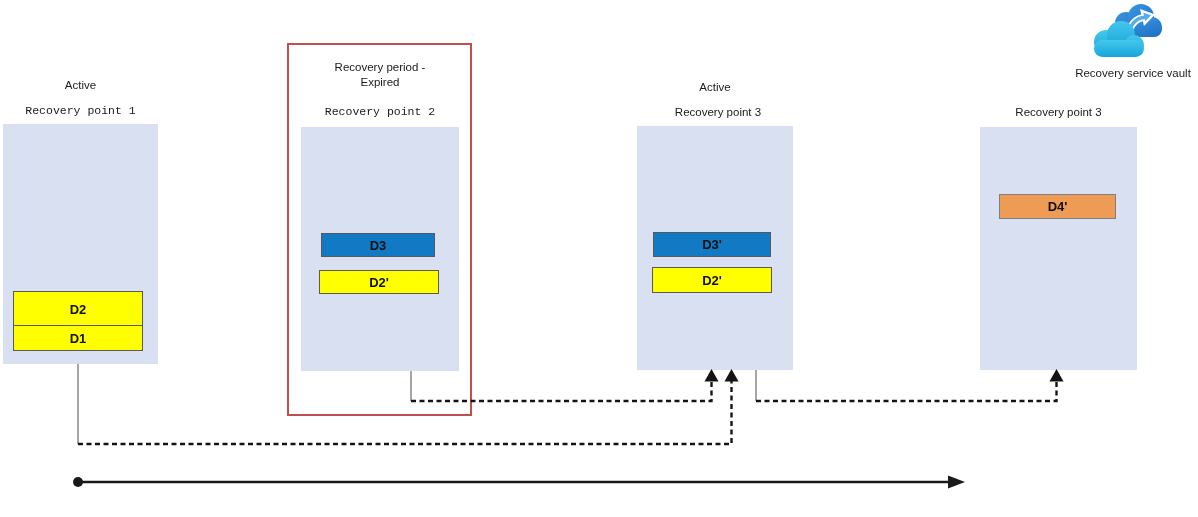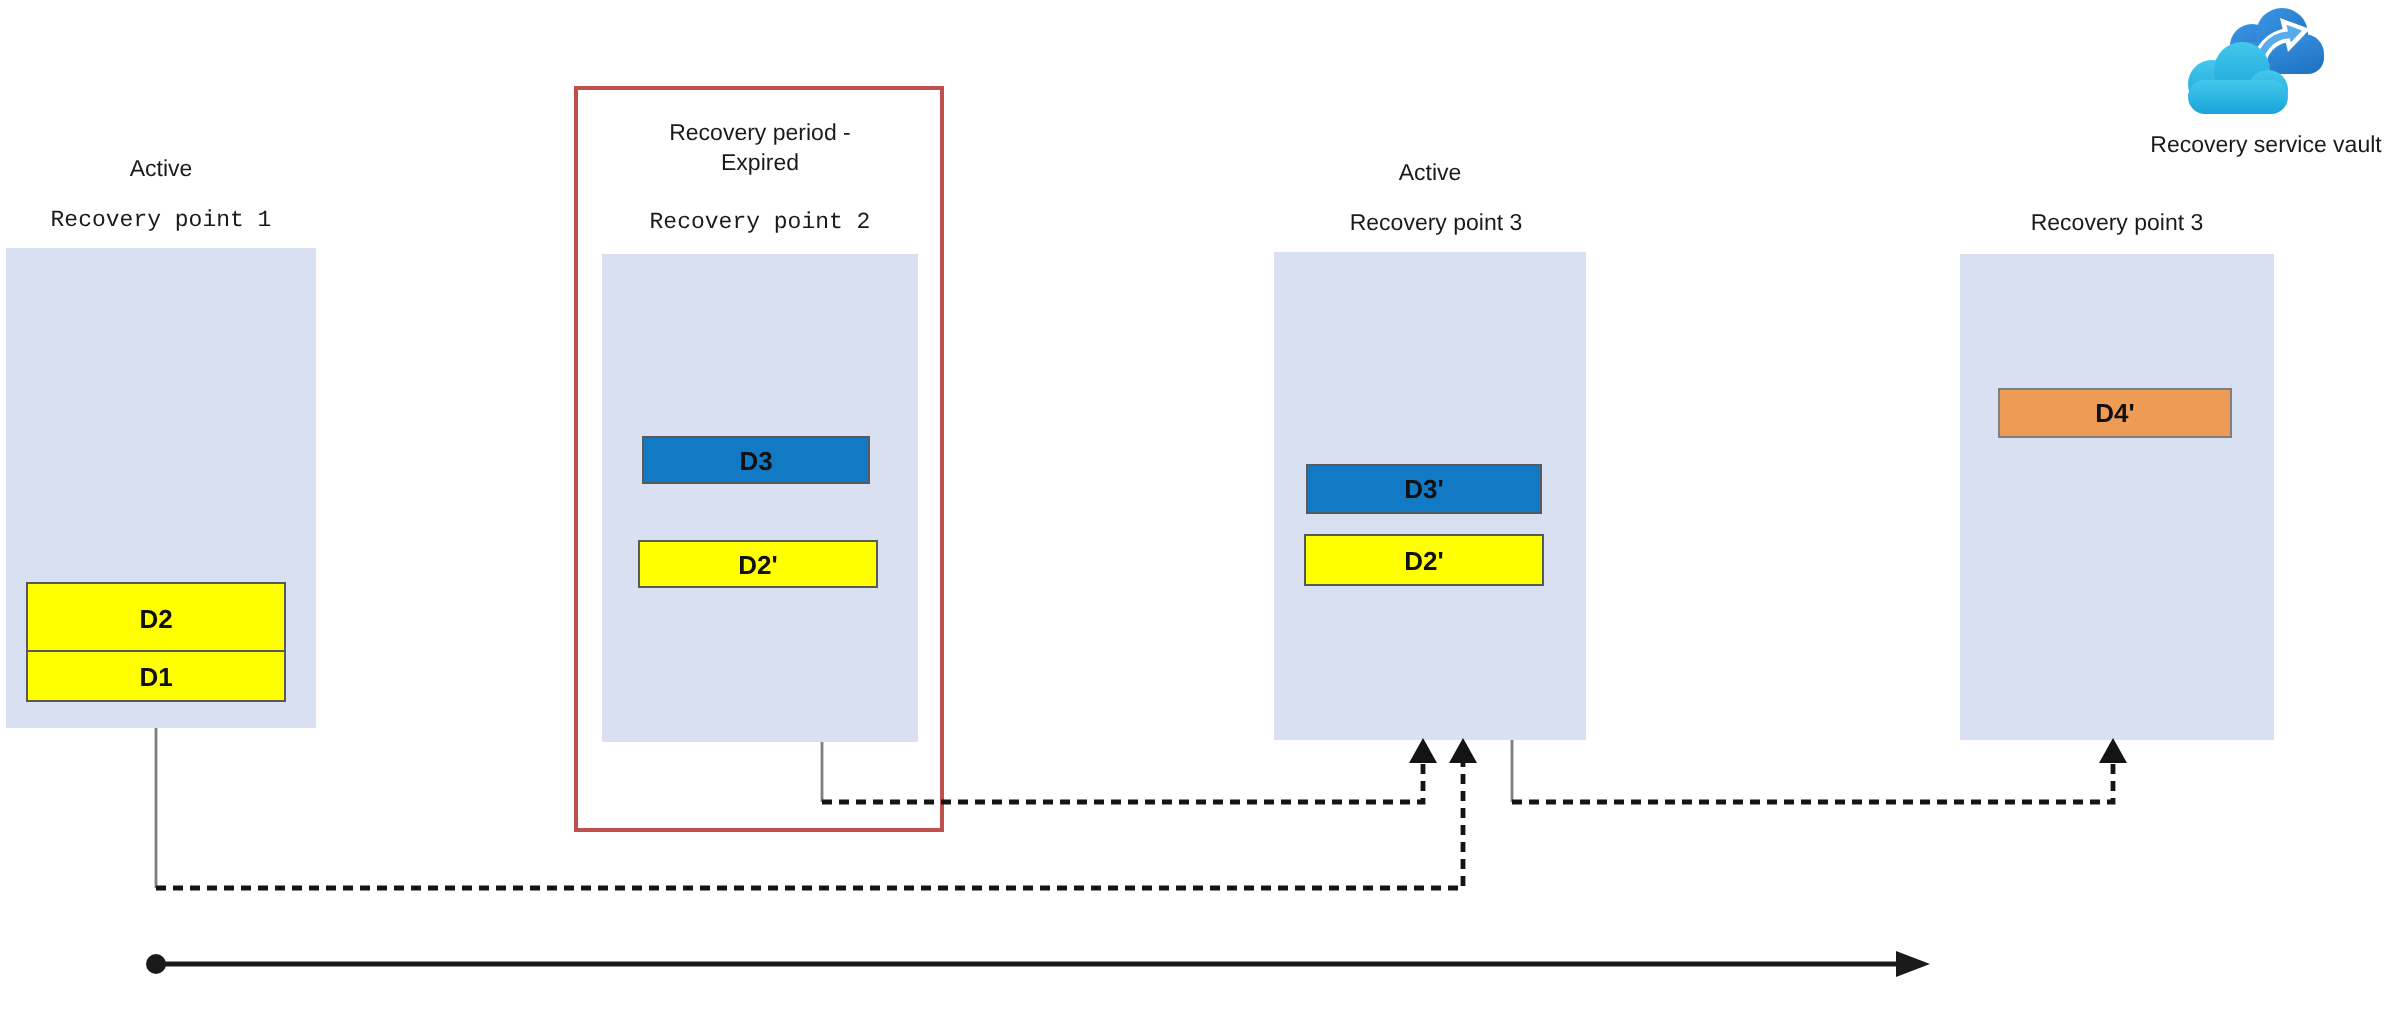--- a/index.html
+++ b/index.html
@@ -57,21 +57,21 @@
   <div class="lbl" style="left:3px;top:78px;width:155px;">Active</div>
   <div class="lbl" style="left:3px;top:103px;width:155px;font-family:Liberation Mono, monospace;">Recovery point 1</div>
   <div class="col-box" style="left:3px;top:124px;width:155px;height:240px;"></div>
   <div class="chip yellow" style="left:13px;top:291px;width:130px;height:37px;">D2</div>
   <div class="chip yellow" style="left:13px;top:325px;width:130px;height:26px;">D1</div>
 
   <div class="lbl" style="left:301px;top:60px;width:158px;">Recovery period -</div>
   <div class="lbl" style="left:301px;top:75px;width:158px;">Expired</div>
   <div class="lbl" style="left:301px;top:104px;width:158px;font-family:Liberation Mono, monospace;">Recovery point 2</div>
   <div class="col-box" style="left:301px;top:127px;width:158px;height:244px;"></div>
-  <div class="chip blue" style="left:321px;top:218px;width:114px;height:24px;">D3</div>
+  <div class="chip blue" style="left:321px;top:233px;width:114px;height:24px;">D3</div>
   <div class="chip yellow" style="left:319px;top:270px;width:120px;height:24px;">D2'</div>
 
   <div class="lbl" style="left:637px;top:80px;width:156px;">Active</div>
   <div class="lbl" style="left:640px;top:105px;width:156px;">Recovery point 3</div>
   <div class="col-box" style="left:637px;top:126px;width:156px;height:244px;"></div>
   <div class="chip blue" style="left:653px;top:232px;width:118px;height:25px;">D3'</div>
   <div class="chip yellow" style="left:652px;top:267px;width:120px;height:26px;">D2'</div>
 
   <div class="lbl" style="left:980px;top:105px;width:157px;">Recovery point 3</div>
   <div class="col-box" style="left:980px;top:127px;width:157px;height:243px;"></div>

